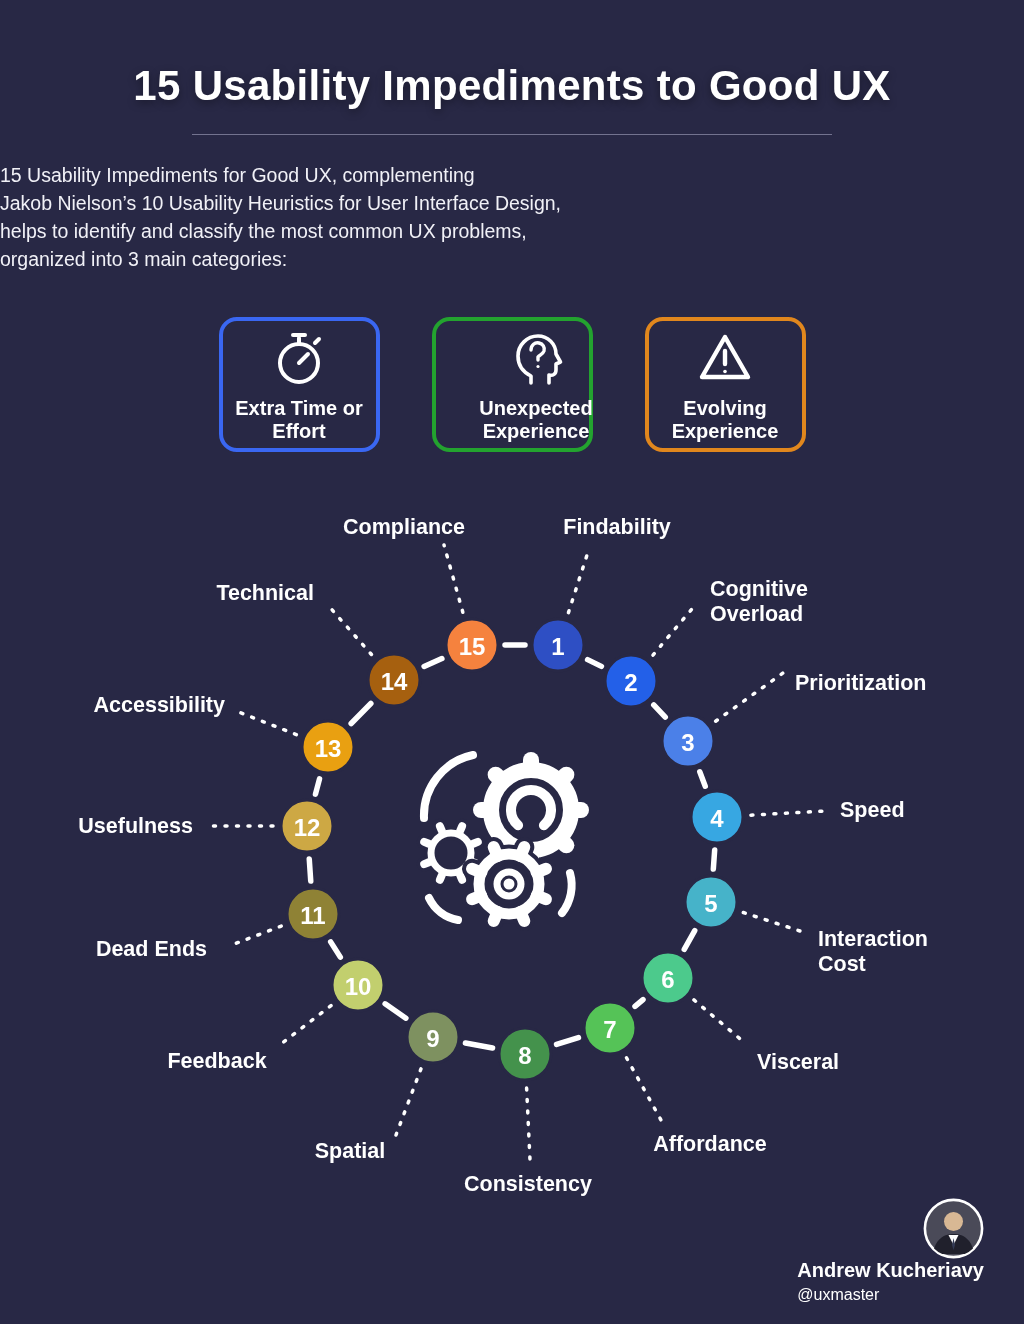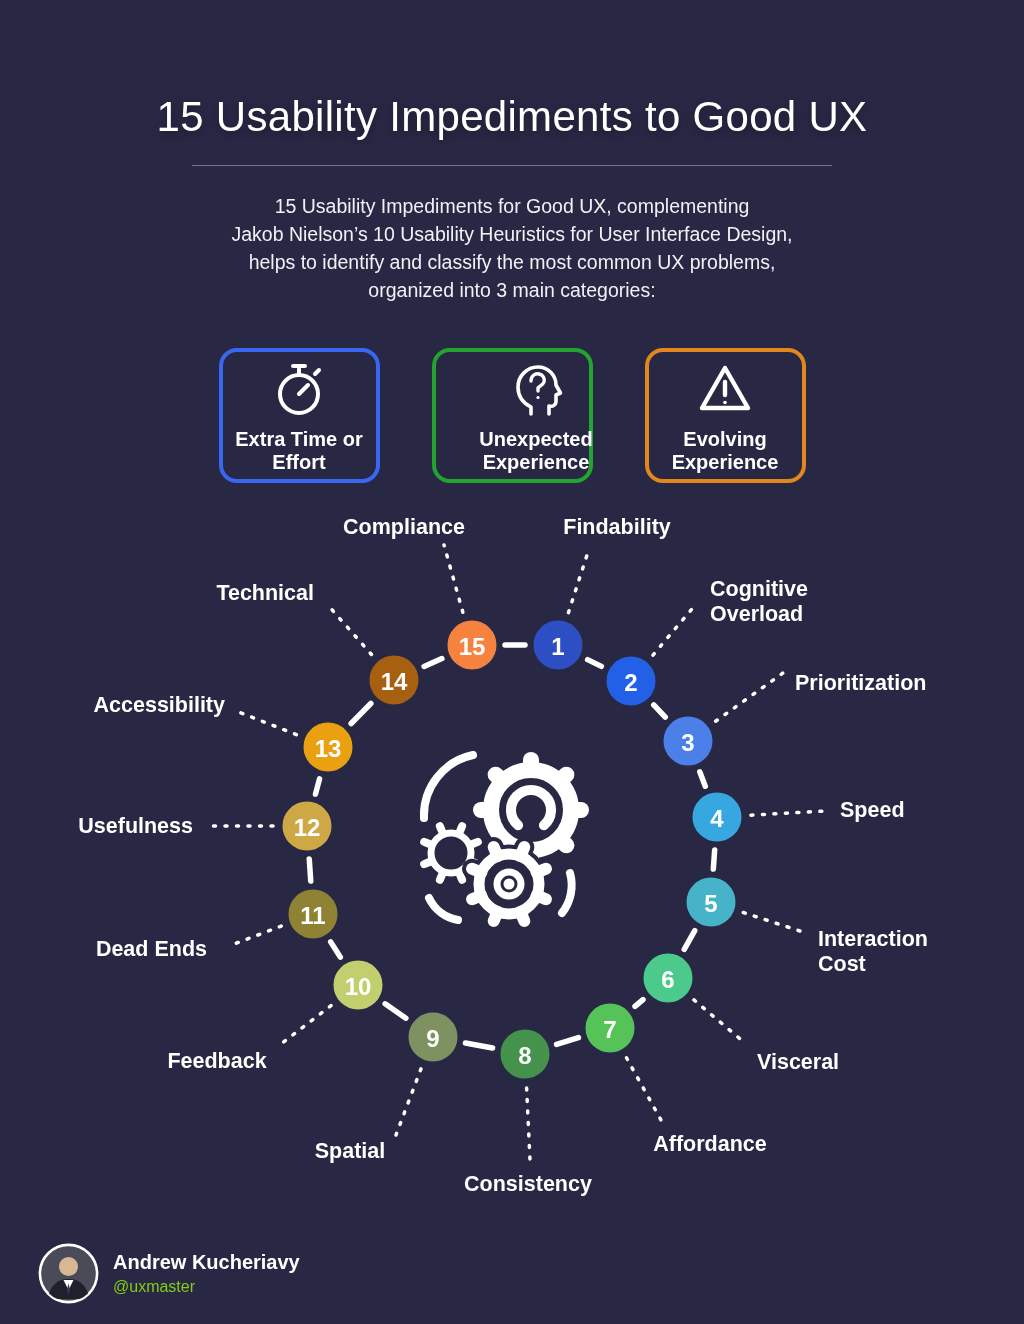--- a/index.html
+++ b/index.html
@@ -2,44 +2,44 @@
 <html><head>
 <meta charset="utf-8">
 <style>
   html,body{margin:0;padding:0;background:#282845;}
   .page{
     position:relative;width:1024px;height:1324px;overflow:hidden;
     background:#282845;color:#fff;
     font-family:"Liberation Sans",sans-serif;
   }
   .page-title{
-    margin:0;padding-top:93px;text-align:center;
-    font-size:42px;font-weight:400;letter-spacing:.3px;
+    margin:0;padding-top:62px;text-align:center;
+    font-size:42px;font-weight:700;letter-spacing:.3px;
     text-shadow:0 3px 8px rgba(0,0,0,.35);
     position:relative;z-index:2;
   }
   .divider{width:640px;height:1px;background:#73738f;margin:24px auto 0;position:relative;z-index:2;}
   .intro{
-    margin:26px auto 0;text-align:center;white-space:pre-line;
+    margin:26px auto 0;white-space:pre-line;
     font-size:19.5px;line-height:28px;font-weight:400;color:#f1f1f7;
     position:relative;z-index:2;
   }
   .cats{display:flex;justify-content:center;gap:52px;margin-top:44px;position:relative;z-index:2;}
   .cat{
     width:161px;height:135px;box-sizing:border-box;
     border:4px solid #c2410c;border-radius:18px;
     display:flex;flex-direction:column;align-items:center;justify-content:center;gap:7px;
   }
   .cat svg{display:block;}
   .cat-label{font-size:20px;line-height:23px;font-weight:700;text-align:center;white-space:pre-line;}
   #diagram-svg{position:absolute;left:0;top:0;width:1024px;height:1324px;z-index:1;font-family:"Liberation Sans",sans-serif;}
-  .footer{position:absolute;left:38px;right:40px;bottom:20px;display:flex;align-items:center;z-index:2;}
+  .footer{position:absolute;left:38px;right:40px;bottom:20px;display:flex;align-items:flex-end;z-index:2;flex-direction:column;}
   .author{margin-left:14px;}
   .author-name{font-size:20px;font-weight:700;}
-  .author-handle{font-size:16px;color:#84cc16;margin-top:4px;}
+  .author-handle{font-size:16px;color:#ffffff;margin-top:4px;}
   .copy{margin-left:auto;text-align:right;font-size:16px;line-height:23px;color:#f2f2f7;}
 </style>
 </head>
 <body style="background: rgb(40, 40, 69);">
 
 <div class="page">
 
   <h1 class="page-title">15 Usability Impediments to Good UX</h1>
   <div class="divider"></div>
   <p class="intro">15 Usability Impediments for Good UX, complementing

